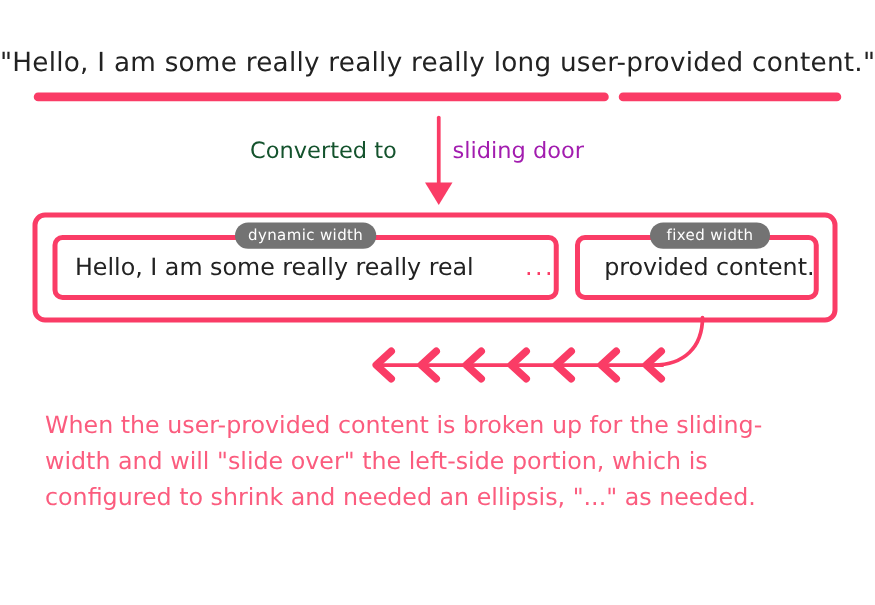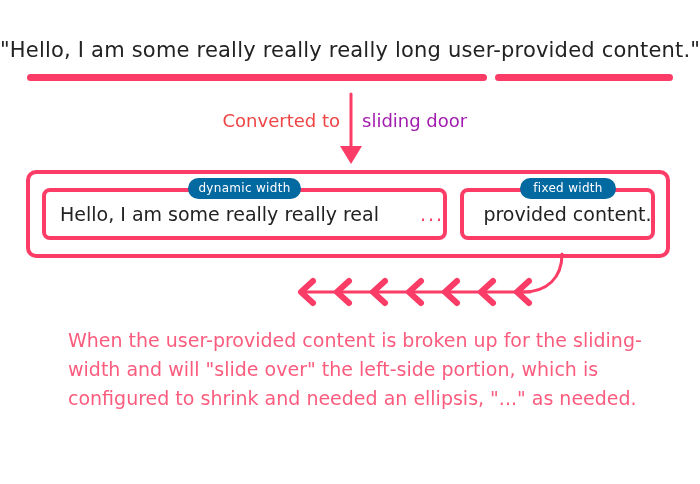--- a/index.html
+++ b/index.html
@@ -52,22 +52,22 @@
     background: #fa3c66;
     border-radius: 4px;
   }
 
   
   #converted-label {
     position: absolute;
     left: 200px;
     top: 110px;
     width: 140px;
-    text-align: right;
-    color: #ef4444;
+    text-align: left;
+    color: #14532d;
     font-size: 18px;
     white-space: nowrap;
   }
   #sliding-door-label {
     position: absolute;
     left: 362px;
     top: 110px;
     width: 160px;
     text-align: left;
     color: #a21caf;
@@ -131,21 +131,21 @@
   .ellipsis {
     color: #fa3c66;
     font-size: 19px;
     margin-left: 7px;
     letter-spacing: 2px;
   }
 
   
   .badge {
     position: absolute;
-    background: #0369a1;
+    background: #737373;
     color: #ffffff;
     border-radius: 11px;
     height: 21px;
     line-height: 21px;
     font-size: 12px;
     text-align: center;
     white-space: nowrap;
     letter-spacing: 0.3px;
   }
   #badge-dynamic {
@@ -174,21 +174,20 @@
     position: absolute;
     left: 36px;
     top: 326px;
     width: 630px;
     color: #fb5c7e;
     font-size: 19px;
     line-height: 29px;
   }
   #caption div {
     white-space: nowrap;
-    margin-left: 32px;
   }
 </style>
 </head>
 <body>
 
 <div id="canvas">
 
   <div id="quote-line">"Hello, I am some really really really long user-provided content."</div>
 
   <div id="quote-underline-left"></div>

